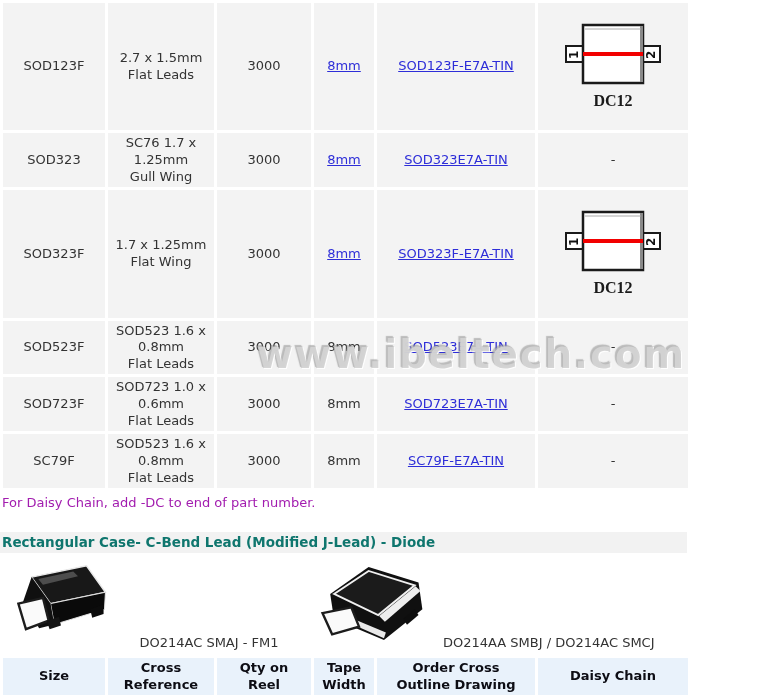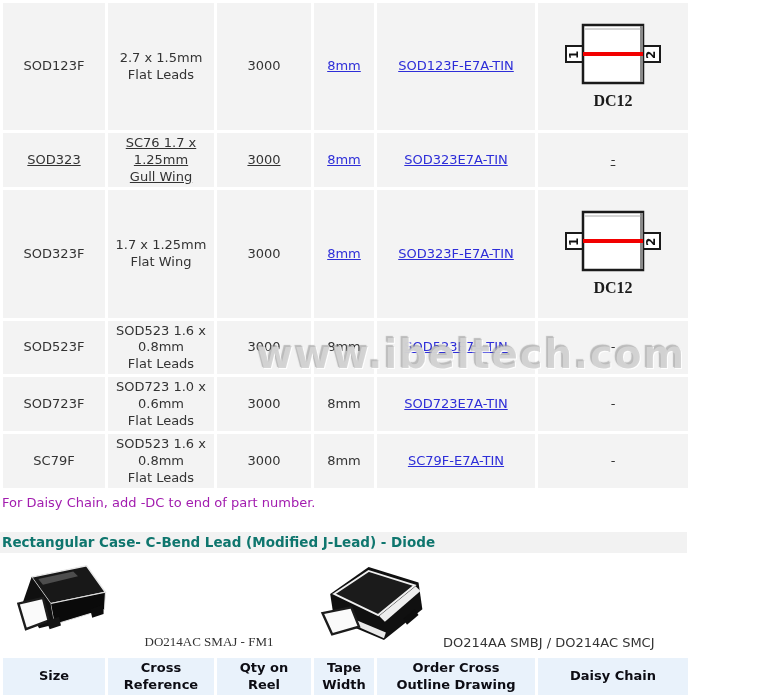--- a/index.html
+++ b/index.html
@@ -11,35 +11,35 @@
   }
   table.pkg {
     border-collapse: separate; border-spacing: 3px;
     table-layout: fixed; width: 691px;
   }
   table.pkg td, table.pkg th {
     background: #f3f3f3; text-align: center; vertical-align: middle;
     padding: 2px 3px; white-space: pre-line; line-height: 1.28;
   }
   table.pkg th { background: #e9f2fb; color: #0d0d14; font-weight: bold; height: 34px; }
-  tr.r1 td { height: 104px; } tr.r2 td { height: 54px; text-decoration: underline; } tr.r3 td { height: 102px; }
+  tr.r1 td { height: 104px; } tr.r2 td { height: 54px; } tr.r3 td { height: 102px; }
   tr.r4 td { height: 53px; } tr.r5 td { height: 52px; text-align: center; } tr.r6 td { height: 50px; }
   a.lnk { color: #2d2dd8; text-decoration: underline; cursor: pointer; display: inline-block; }
   .note { color: #a21caf; margin: 3px 0 0 2px; line-height: 17px; }
   .section-heading {
     margin: 21px 0 0 0; width: 687px; background: #f2f2f2;
     font-weight: bold; font-size: 13.5px; color: #0f766e;
     padding: 3px 2px 3px 2px; line-height: 15px;
   }
   .img-row {
     margin-top: 3px; height: 97px; width: 687px;
     display: flex; align-items: flex-end; padding-left: 7px;
   }
   .img-row .caption { padding: 0 0 3px 0; color: #333; white-space: nowrap; }
-  .cap1 { margin-left: 10px; width: 172px; text-align: center; font-family: Liberation Serif, serif; }
+  .cap1 { margin-left: 10px; width: 172px; text-align: center; }
   .cap2 { margin-left: 12px; }
   .pkg-img { flex: 0 0 auto; }
   .pkg-img2 { margin-left: 16px; }
   .watermark {
     position: absolute; left: 256px; top: 331px; z-index: 5;
     font-size: 40px; font-weight: bold; letter-spacing: 1px;
     color: rgba(187,187,187,0.62); pointer-events: none;
     text-shadow: 1px 1px 0 rgba(255,255,255,0.9), -1px -1px 1px rgba(120,120,120,0.45);
   }
   .dc12-svg { display: block; margin: 0 auto; }

